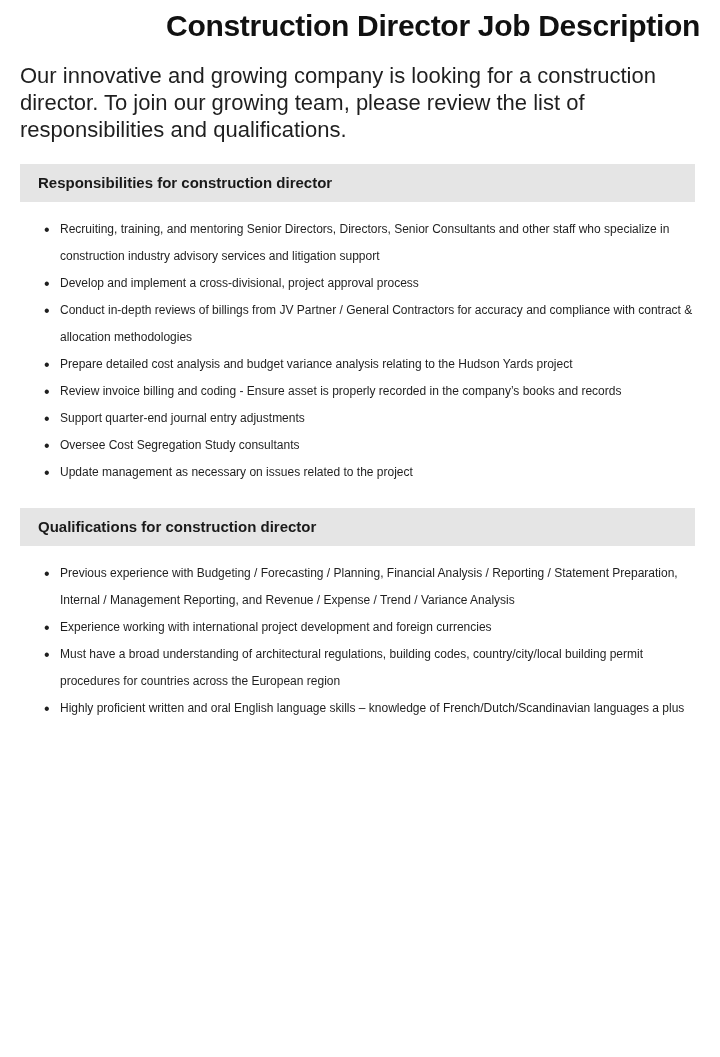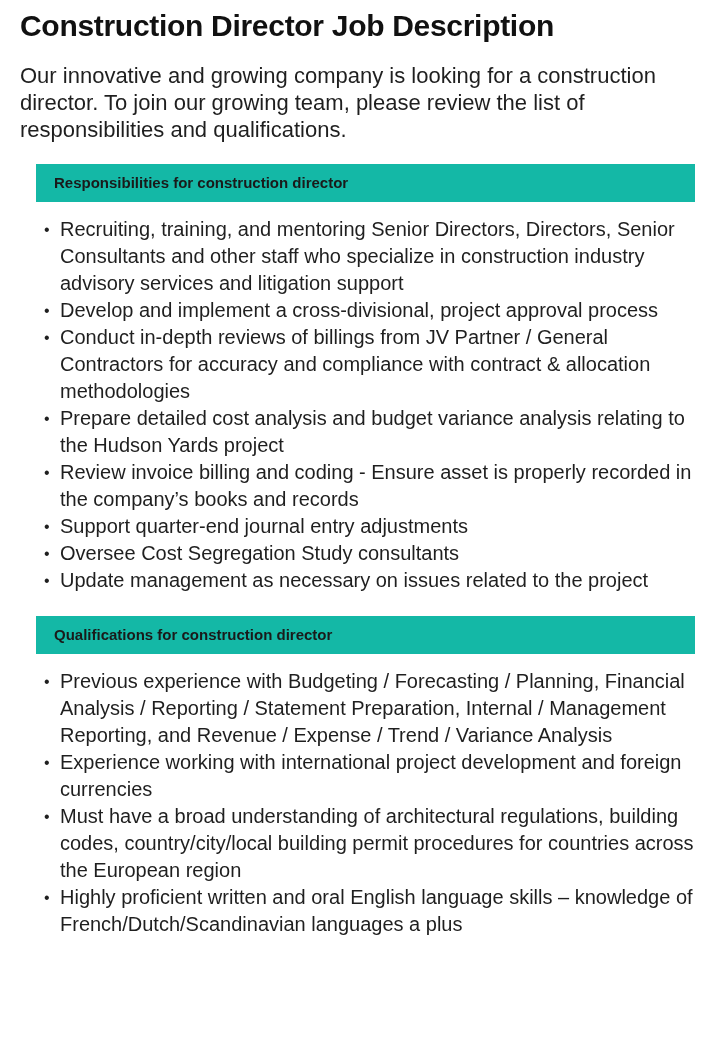--- a/index.html
+++ b/index.html
@@ -18,59 +18,59 @@
 
   .page {
     width: 720px;
     padding: 0;
     position: relative;
   }
 
   .doc-title {
     font-size: 30px;
     font-weight: bold;
-    text-align: left;
+    text-align: right;
     letter-spacing: -0.3px;
     color: #111111;
     margin: 0;
     padding: 6px 20px 0 20px;
     line-height: 40px;
   }
 
   .intro {
     font-size: 22px;
     line-height: 27px;
     color: #1f1f1f;
     margin: 0;
     padding: 16px 22px 0 20px;
   }
 
   .section {
     margin-top: 21px;
   }
 
   .section-header {
-    background: #14b8a6;
-    margin: 0 25px 0 36px;
+    background: #e5e5e5;
+    margin: 0 25px 0 20px;
     padding: 10px 0 10px 18px;
     font-size: 15px;
     font-weight: bold;
     color: #1a1a1a;
     line-height: 18px;
   }
 
   ul.bullets {
     list-style: none;
     margin: 0;
     padding: 14px 18px 0 44px;
   }
 
   ul.bullets li {
     position: relative;
-    font-size: 20px;
+    font-size: 12px;
     line-height: 27px;
     color: #1f1f1f;
     padding-left: 16px;
     margin: 0 0 0 0;
   }
 
   ul.bullets li::before {
     content: "\2022";
     position: absolute;
     left: 0;

